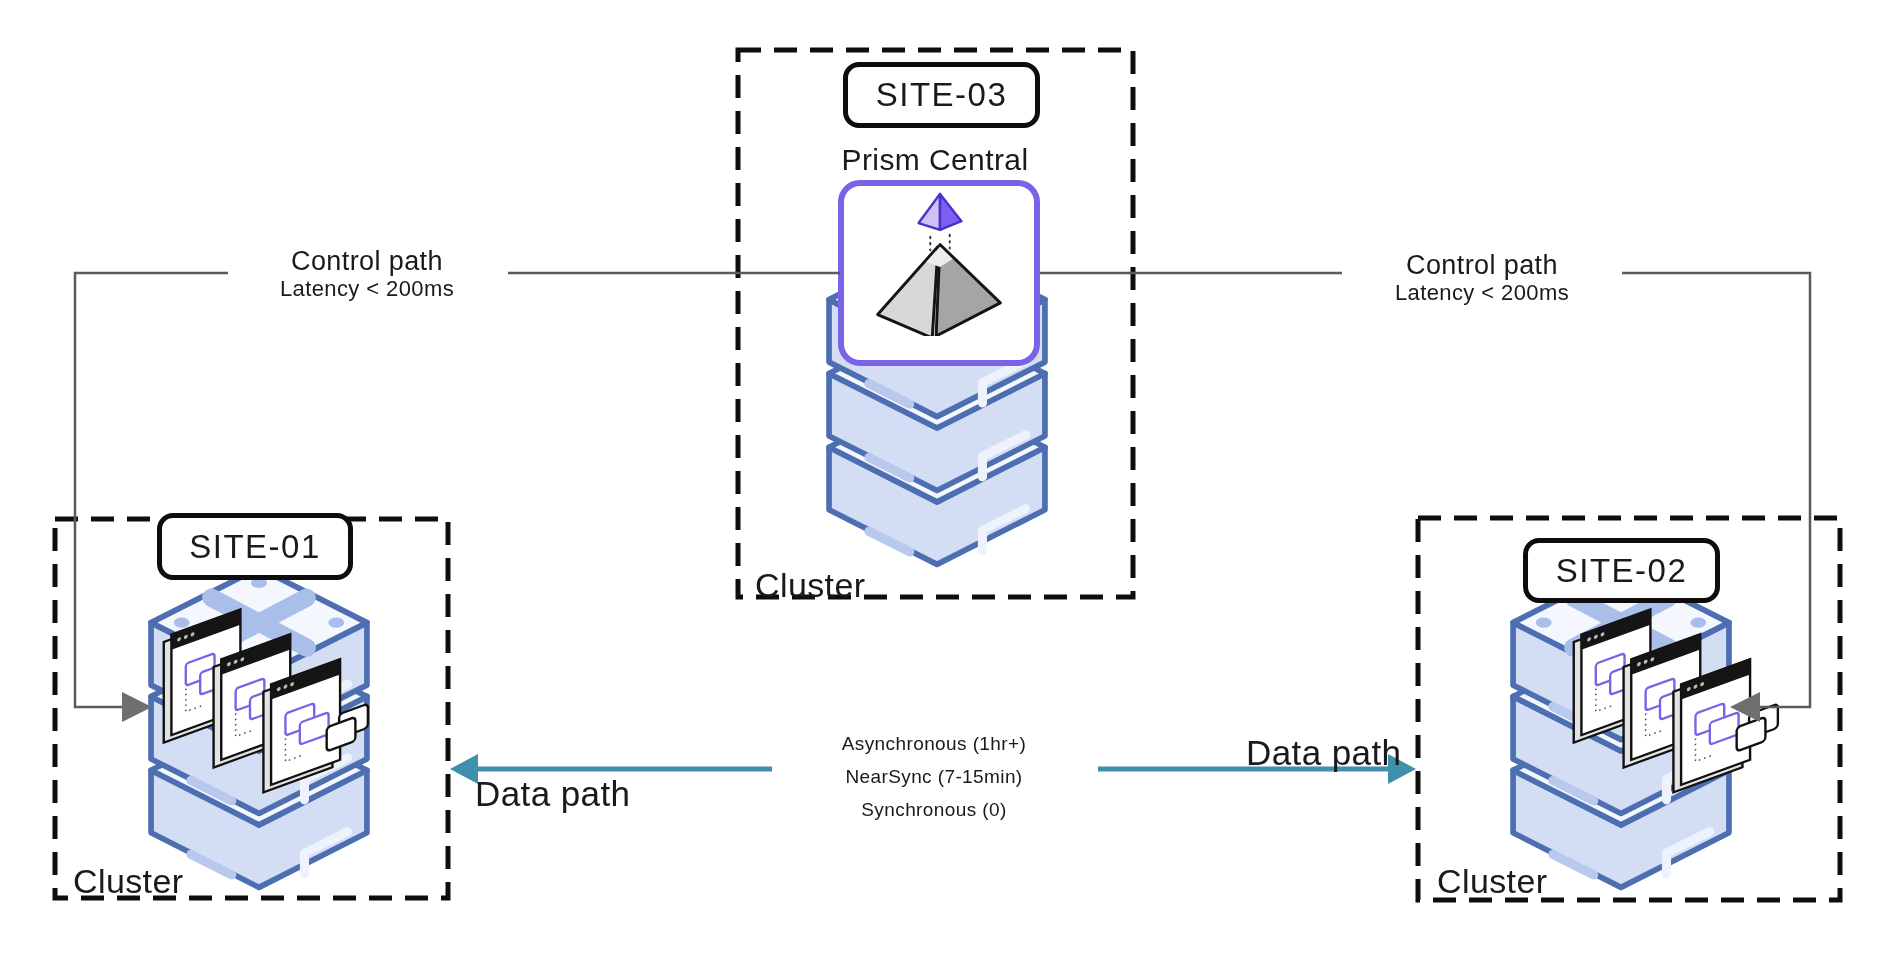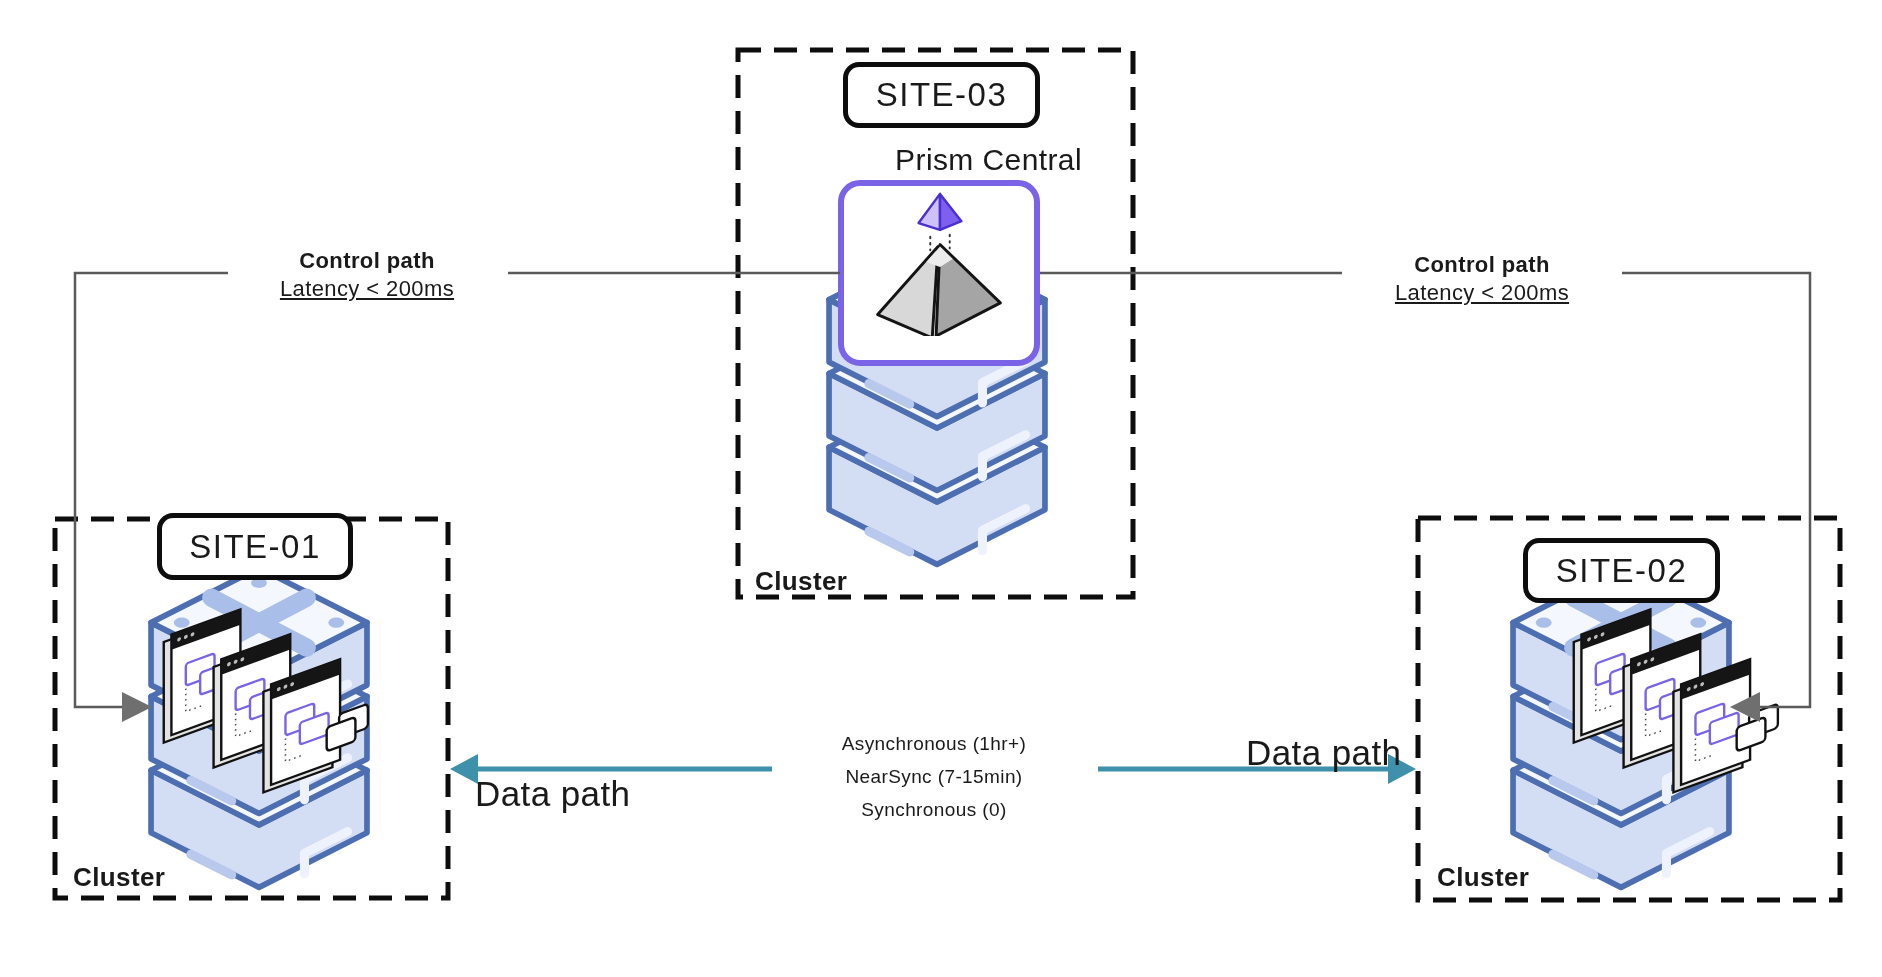--- a/index.html
+++ b/index.html
@@ -18,25 +18,25 @@
     z-index:3;background:#ffffff;border:6px solid #7b63e7;border-radius:22px;
     box-sizing:border-box;
   }
   .txt{z-index:6;letter-spacing:.4px;}
   
   .site-plate{
     z-index:6;background:#ffffff;border:5px solid #0d0d0d;border-radius:16px;
     box-sizing:border-box;display:flex;align-items:center;justify-content:center;
     font-size:33px;font-weight:500;letter-spacing:1.5px;
   }
-  .prism-title{font-size:30px;font-weight:500;text-align:right;}
-  .cluster-lbl{font-size:26px;font-weight:700;}
+  .prism-title{font-size:30px;font-weight:500;text-align:center;}
+  .cluster-lbl{font-size:34px;font-weight:400;}
   .ctl-block{text-align:center;}
-  .ctl-title{font-size:22px;font-weight:700;line-height:30px;}
-  .ctl-sub{font-size:22px;font-weight:500;line-height:26px;text-decoration:underline;}
+  .ctl-title{font-size:27px;font-weight:400;line-height:30px;}
+  .ctl-sub{font-size:22px;font-weight:500;line-height:26px;}
   .data-lbl{font-size:35px;font-weight:500;}
   .center-block{text-align:center;font-size:19px;font-weight:500;line-height:33px;}
 </style>
 </head>
 <body>
 
 <div class="canvas">
 
   <svg width="0" height="0" style="position:absolute">
     <defs>

